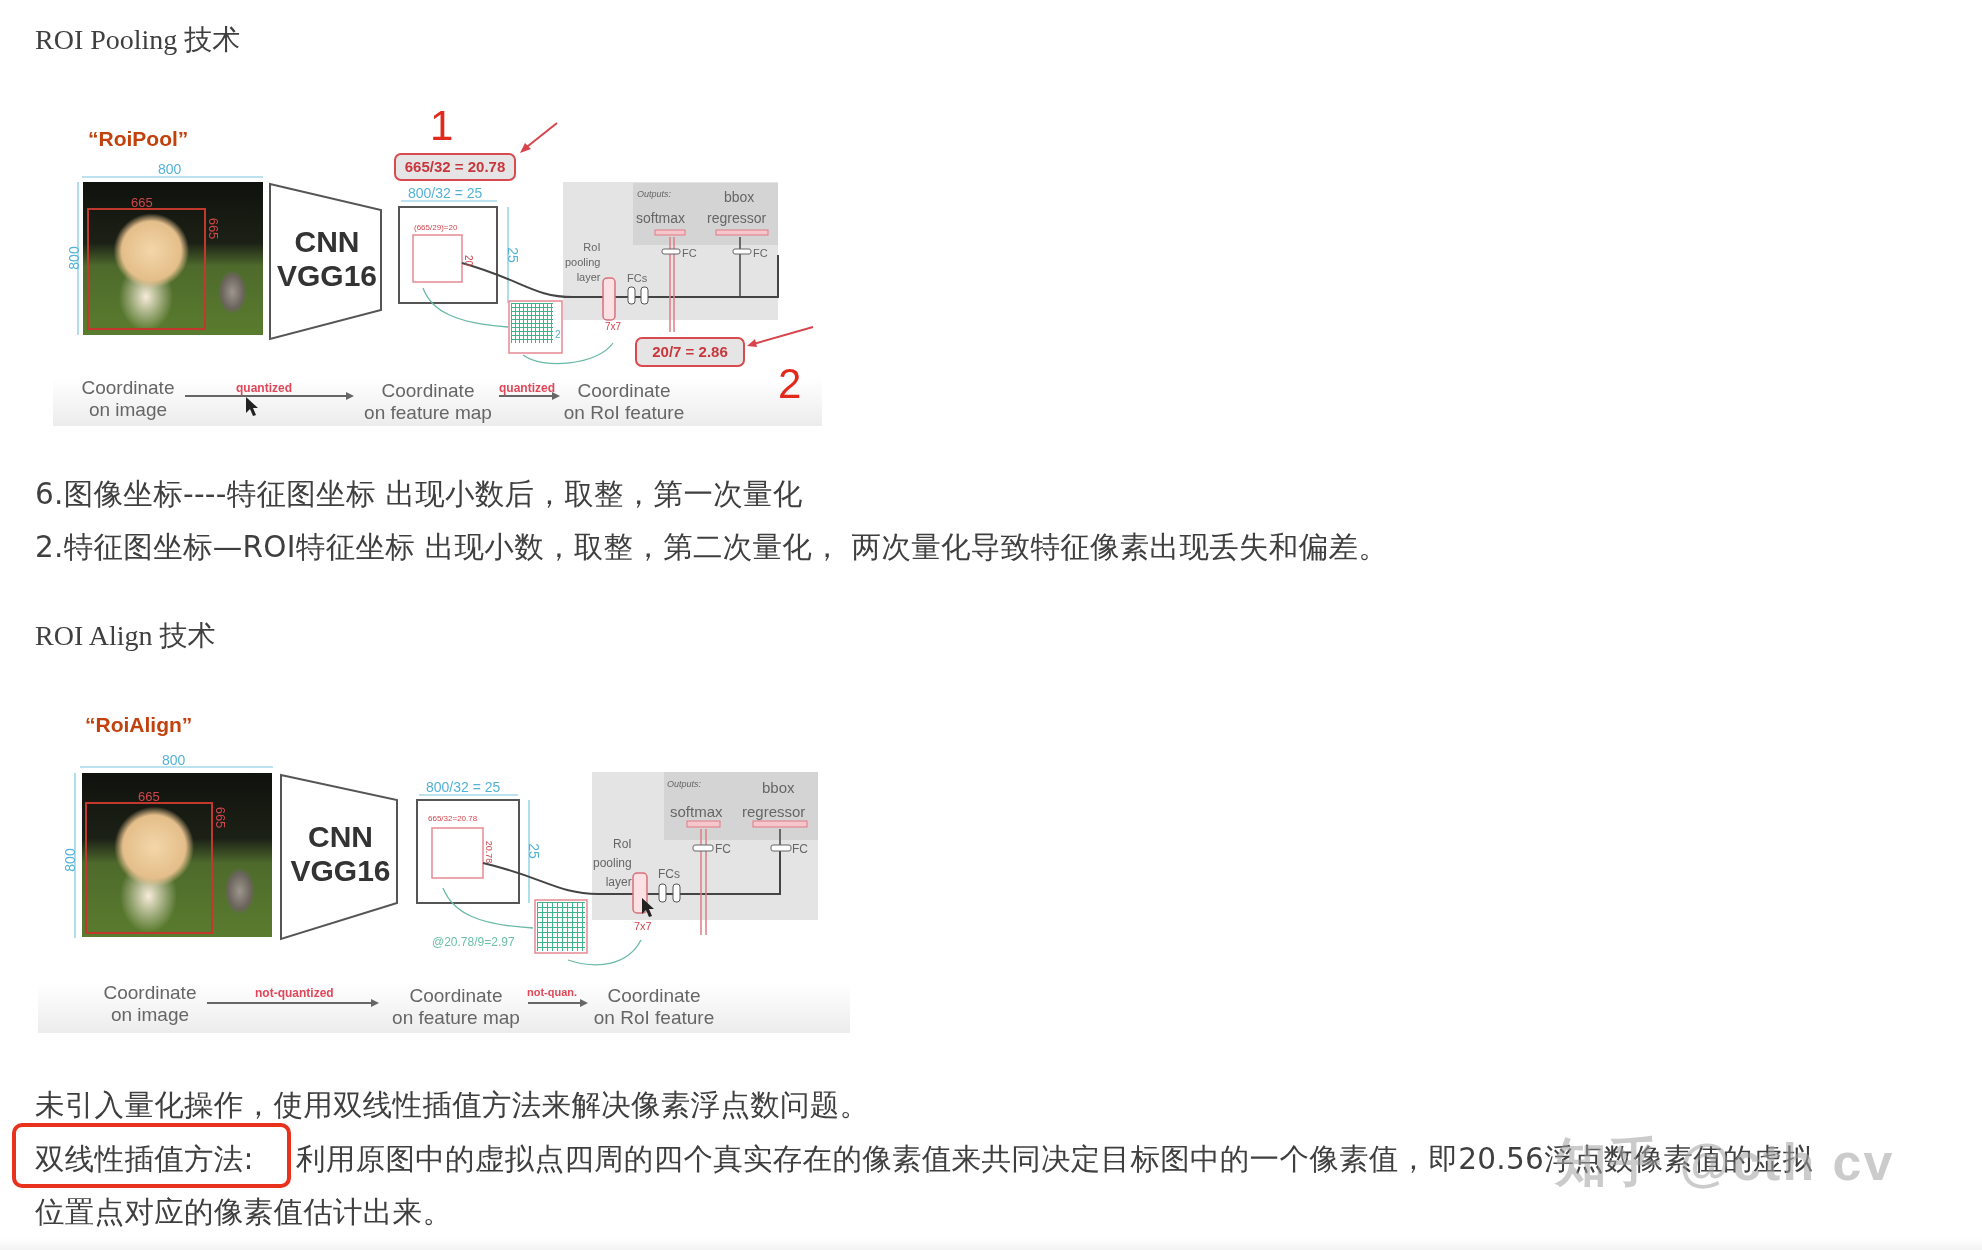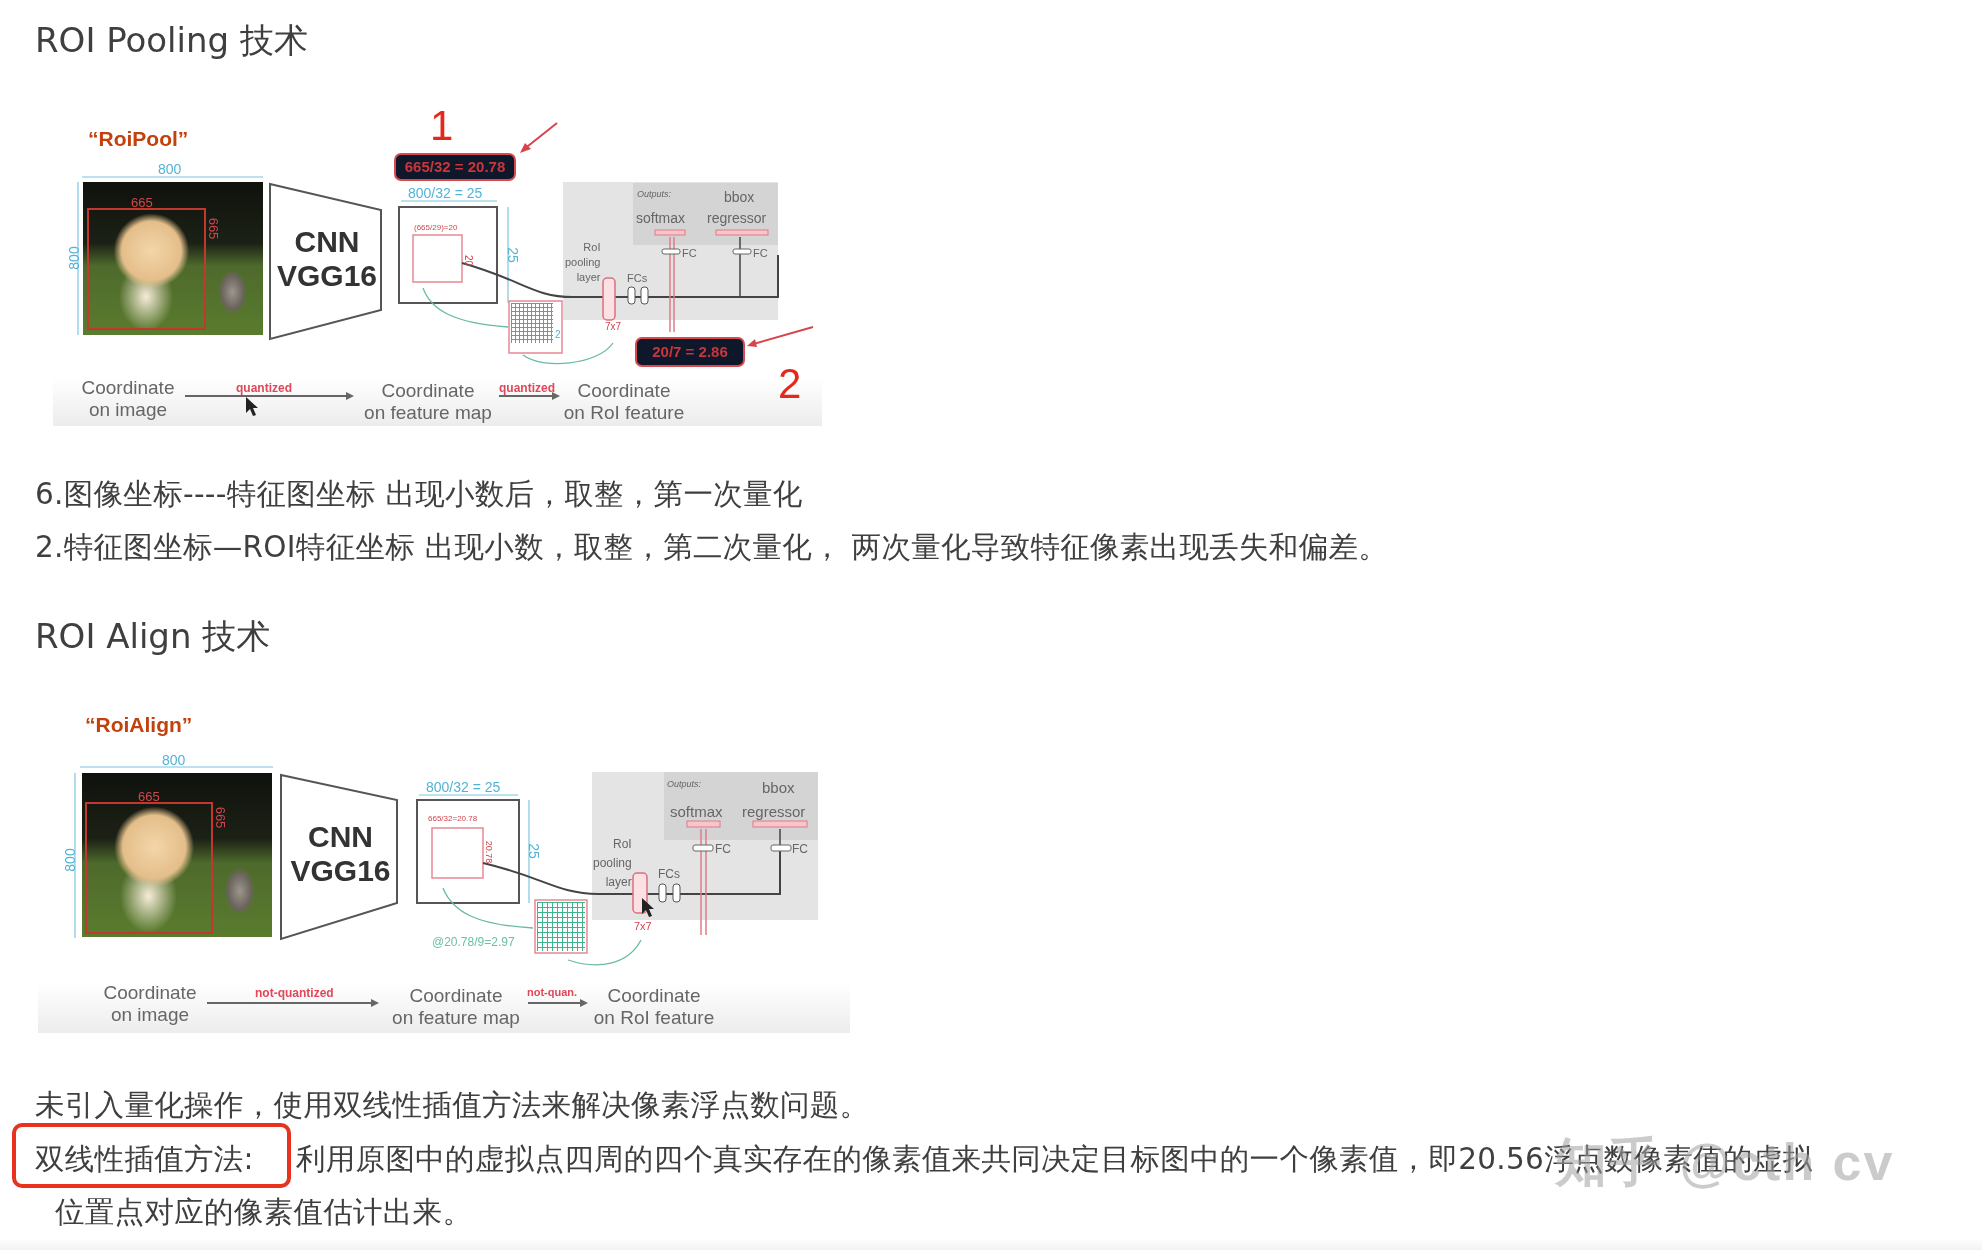--- a/index.html
+++ b/index.html
@@ -3,21 +3,21 @@
 <meta charset="utf-8">
 <style>
   html, body { margin:0; padding:0; }
   body {
     width:1982px; height:1250px; position:relative; overflow:hidden;
     background:#ffffff;
     font-family:"DejaVu Sans","Liberation Sans",sans-serif;
     color:#444444;
   }
   .abs { position:absolute; }
-  .heading { font-size:34px; line-height:36px; white-space:nowrap; color:#3f3f3f; }
+  .heading { font-size:28px; line-height:36px; white-space:nowrap; color:#3f3f3f;font-family:Liberation Serif, serif; }
   .para { font-size:29.5px; line-height:36px; white-space:nowrap; color:#3f3f3f; letter-spacing:0.3px; }
   .fig { position:absolute; background:#fff; overflow:hidden; }
   .fig .band { position:absolute; left:0; right:0; bottom:0; background:linear-gradient(#ffffff,#ececec); }
   .lbl { position:absolute; white-space:nowrap; font-family:"Liberation Sans",sans-serif; }
   .title-red { color:#c2410c; font-weight:bold; font-size:21px; }
   .blue { color:#53b3d6; font-size:14px; }
   .red-sm { color:#d2454d; font-size:13px; }
   .cnn { font-weight:bold; color:#333; font-size:30px; text-align:center; line-height:34px; }
   .coord { color:#666; font-size:19px; line-height:22px; text-align:center; }
   .q { color:#e0485a; font-size:12px; font-weight:bold; }
@@ -32,21 +32,21 @@
   }
   .roibox { position:absolute; border:2px solid #c3382d; }
   .grid {
     position:absolute;
     background-image:
       linear-gradient(#3fb48a 1px, transparent 1px),
       linear-gradient(90deg, #3fb48a 1px, transparent 1px);
     background-size:4px 4px;
     background-color:#ffffff;
   }
-  .annot-box { position:absolute; border:2.5px solid #d84a4e; border-radius:7px; color:#c9363c; font-weight:bold; font-size:15px; text-align:center; font-family:"Liberation Sans",sans-serif; background:#0f172a; }
+  .annot-box { position:absolute; border:2.5px solid #d84a4e; border-radius:7px; color:#c9363c; font-weight:bold; font-size:15px; text-align:center; font-family:"Liberation Sans",sans-serif; background:#e5e5e5; }
   .num-red { position:absolute; color:#e3281c; font-size:42px; font-family:"Liberation Sans",sans-serif; line-height:42px; }
   .highlight-box { position:absolute; border:4px solid #e8321e; border-radius:10px; box-sizing:border-box; }
   .watermark { position:absolute; color:rgba(160,160,160,0.55); font-size:52px; font-family:"Liberation Sans",sans-serif; white-space:nowrap; letter-spacing:2px; }
   svg { position:absolute; left:0; top:0; overflow:visible; }
 </style>
 </head>
 <body>
 
 <div class="abs heading" style="left:35px; top:22px;">ROI Pooling 技术</div>
 
@@ -236,19 +236,19 @@
   <div class="lbl q" style="left:489px; top:291px; font-size:11px;">not-quan.</div>
   <div class="lbl coord" style="left:550px; top:290px; width:132px;">
     <div>Coordinate</div>
     <div>on RoI feature</div>
   </div>
 </div>
 
 <div class="abs para" style="left:35px; top:1087px;">未引入量化操作，使用双线性插值方法来解决像素浮点数问题。</div>
 <div class="abs para" style="left:35px; top:1141px;">双线性插值方法:</div>
 <div class="abs para" style="left:296px; top:1141px;">利用原图中的虚拟点四周的四个真实存在的像素值来共同决定目标图中的一个像素值，即20.56浮点数像素值的虚拟</div>
-<div class="abs para" style="left:35px; top:1194px;margin-left:20px;">位置点对应的像素值估计出来。</div>
+<div class="abs para" style="left:35px; top:1194px;">位置点对应的像素值估计出来。</div>
 
 <div class="highlight-box" style="left:12px; top:1123px; width:279px; height:65px;"></div>
 
 <div class="watermark" style="left:1555px; top:1128px;font-weight:bold;">知乎 @cth cv</div>
 
 <div class="abs" style="left:0; top:1238px; width:1982px; height:12px; background:linear-gradient(#ffffff,#f3f3f3);"></div>
 
 </body></html>

